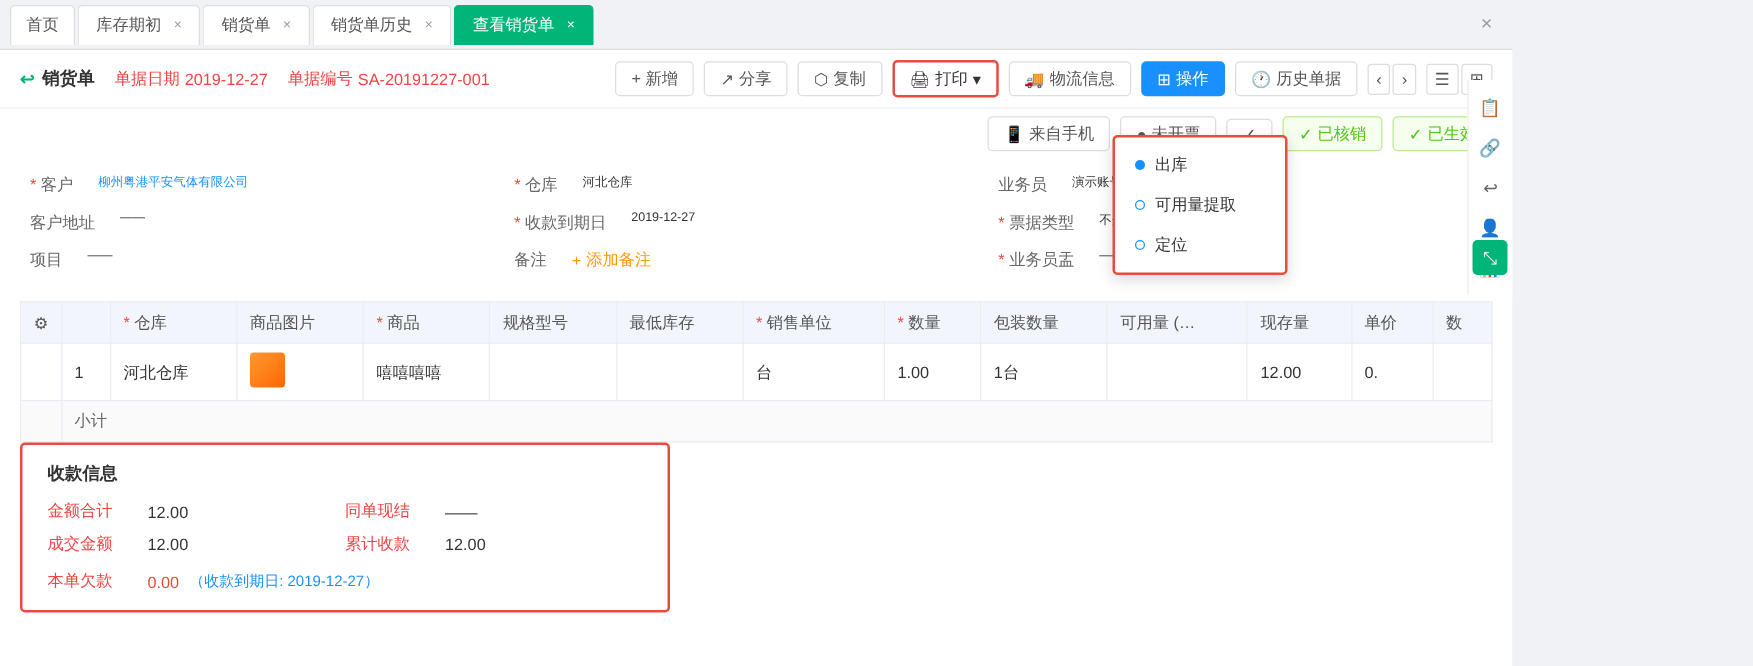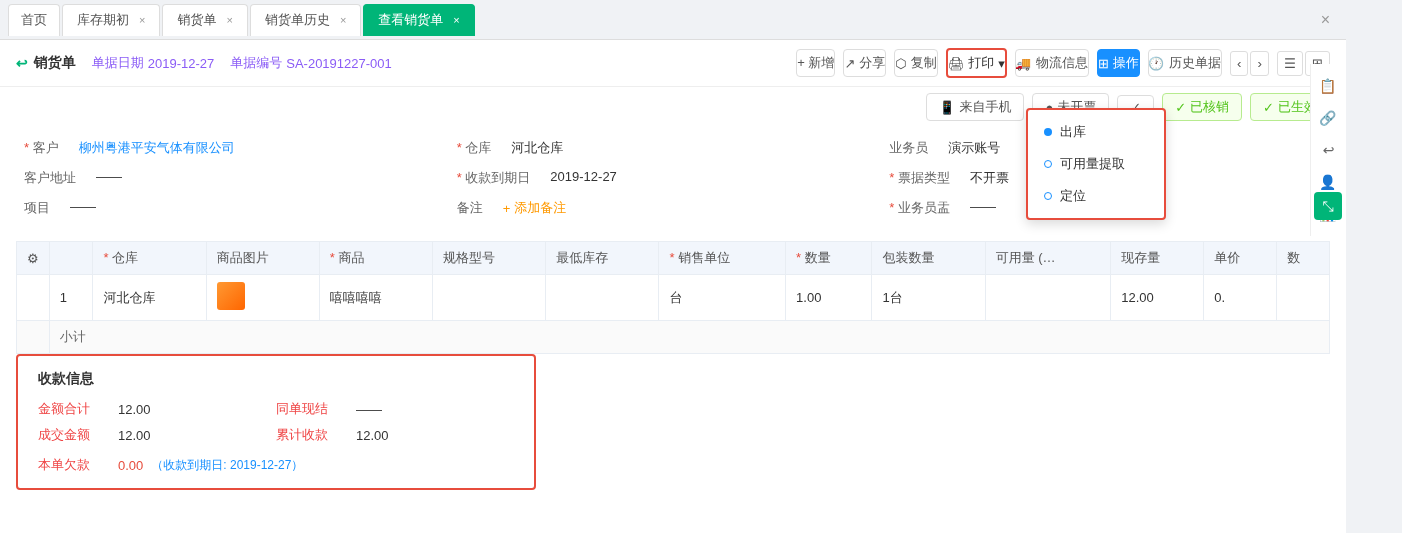--- a/index.html
+++ b/index.html
@@ -26,25 +26,25 @@
     
     .main-area { background: #fff; min-height: 493px; }
 
     
     .doc-header {
       display: flex; align-items: center; padding: 8px 16px; border-bottom: 1px solid #eee;
       gap: 16px; background: #fff;
     }
     .doc-title { display: flex; align-items: center; gap: 6px; font-size: 14px; font-weight: 600; color: #333; }
     .doc-title-icon { color: #00b578; font-size: 14px; }
-    .doc-meta { display: flex; align-items: center; gap: 16px; font-size: 13px; color: #8b5cf6; }
+    .doc-meta { display: flex; align-items: center; gap: 16px; font-size: 13px; color: #ef4444; }
     .doc-meta-item { display: flex; align-items: center; gap: 4px; }
     .doc-actions { margin-left: auto; display: flex; align-items: center; gap: 8px; }
     .action-btn {
-      display: flex; align-items: center; gap: 4px; padding: 4px 0; border: 1px solid #ddd;
+      display: flex; align-items: center; gap: 4px; padding: 4px 12px; border: 1px solid #ddd;
       border-radius: 4px; background: #fff; cursor: pointer; font-size: 13px; color: #555;
     }
     .action-btn.print-btn { border: 2px solid #e74c3c; color: #333; }
     .action-btn.ops-btn { background: #1890ff; color: #fff; border-color: #1890ff; }
     .nav-arrows { display: flex; gap: 2px; }
     .nav-arrow { padding: 4px 6px; border: 1px solid #ddd; border-radius: 3px; cursor: pointer; color: #555; background: #fff; }
     .view-icons { display: flex; gap: 2px; }
     .view-icon { padding: 4px 6px; border: 1px solid #ddd; border-radius: 3px; cursor: pointer; color: #555; background: #fff; }
 
     
@@ -57,21 +57,21 @@
       border: 1px solid #ddd; cursor: pointer; font-size: 13px; background: #fff; color: #555;
     }
     .status-btn.green { background: #f6ffed; border-color: #b7eb8f; color: #52c41a; }
 
     
     .form-section { padding: 12px 24px; background: #fff; }
     .form-row { display: flex; align-items: center; margin-bottom: 12px; gap: 0; }
     .form-field { display: flex; align-items: flex-start; flex: 1; gap: 20px; }
     .form-label { color: #666; font-size: 13px; white-space: nowrap; }
     .form-label.required::before { content: '* '; color: #e74c3c; }
-    .form-value { color: #333; font-size: 13px; }
+    .form-value { color: #333; font-size: 10px; }
     .form-value.blue { color: #1890ff; cursor: pointer; }
     .add-note-btn { display: flex; align-items: center; gap: 4px; color: #ff9900; cursor: pointer; font-size: 13px; }
 
     
     .table-section { padding: 0 16px; }
     .data-table { width: 100%; border-collapse: collapse; font-size: 13px; }
     .data-table th {
       background: #f2f6fc; border: 1px solid #e8edf3; padding: 7px 10px;
       text-align: left; font-weight: 500; color: #555; white-space: nowrap;
     }
@@ -118,21 +118,21 @@
       padding: 8px 0; gap: 4px;
     }
     .sidebar-icon {
       width: 28px; height: 28px; display: flex; align-items: center; justify-content: center;
       border-radius: 4px; cursor: pointer; color: #666; font-size: 14px;
     }
     .sidebar-icon.bottom { margin-top: auto; background: #00b578; color: #fff; border-radius: 4px; }
     .sidebar-bottom { position: absolute; right: 4px; bottom: 16px; }
 
     
-    .page-wrapper { position: relative; width: 1346px; overflow: hidden; }
+    .page-wrapper { position: relative; width: 1210px; overflow: hidden; }
   </style>
 </head>
 <body>
 
 <div class="page-wrapper">
 
   <div class="tab-bar">
     <div class="tab tab-home">
       <span>首页</span>
     </div>

